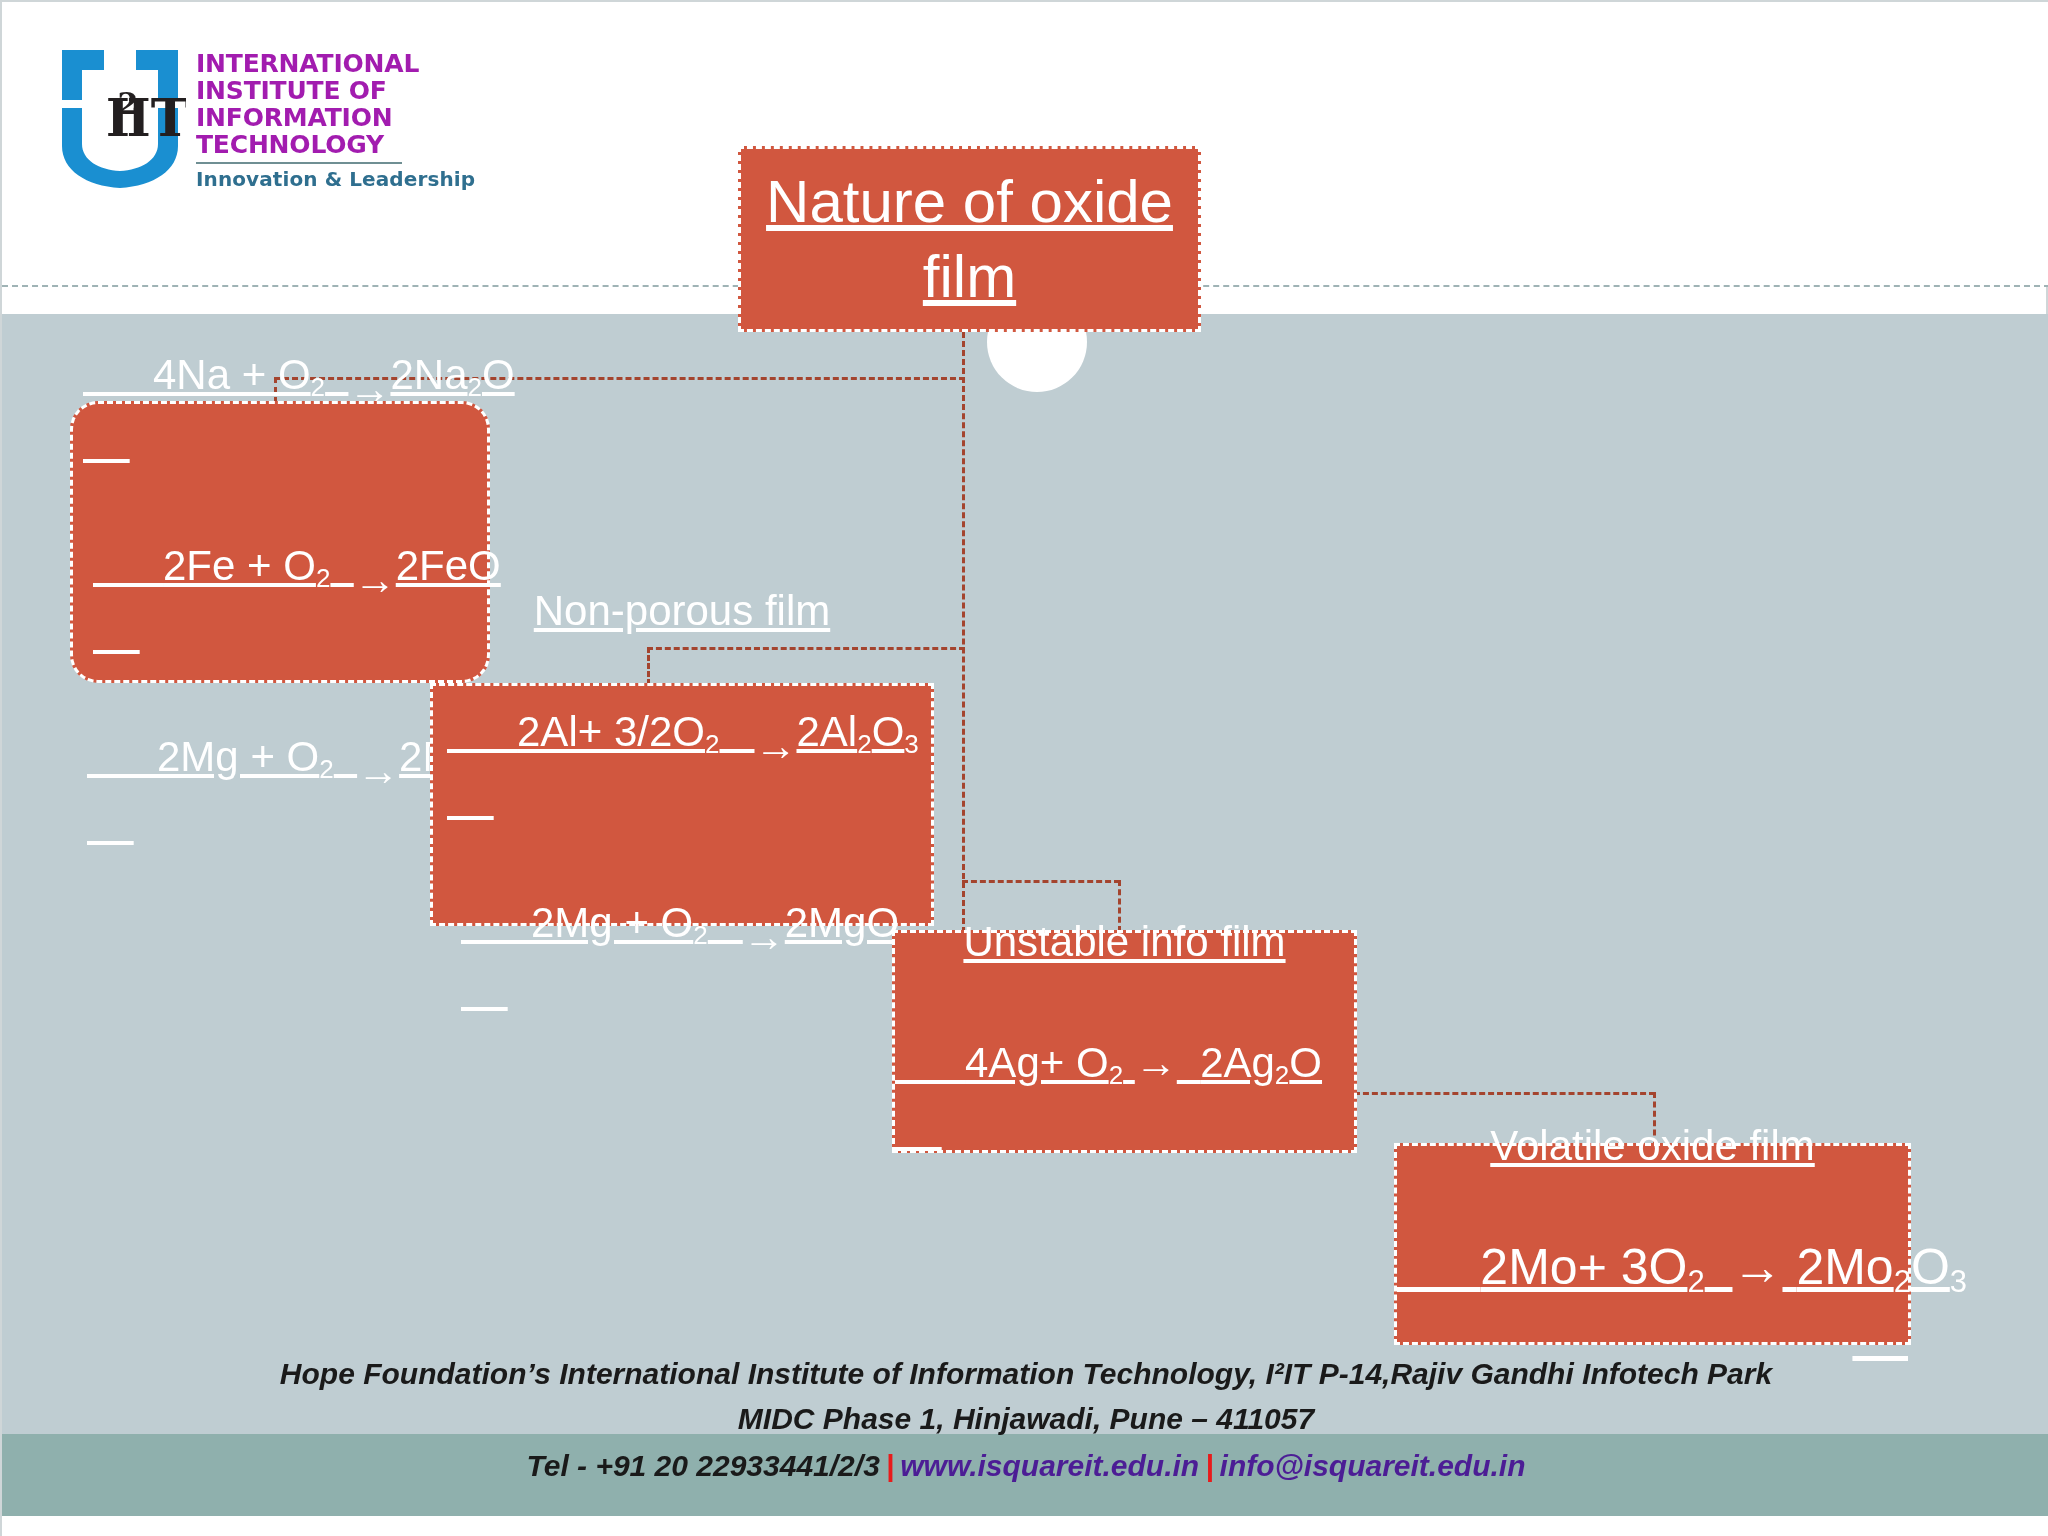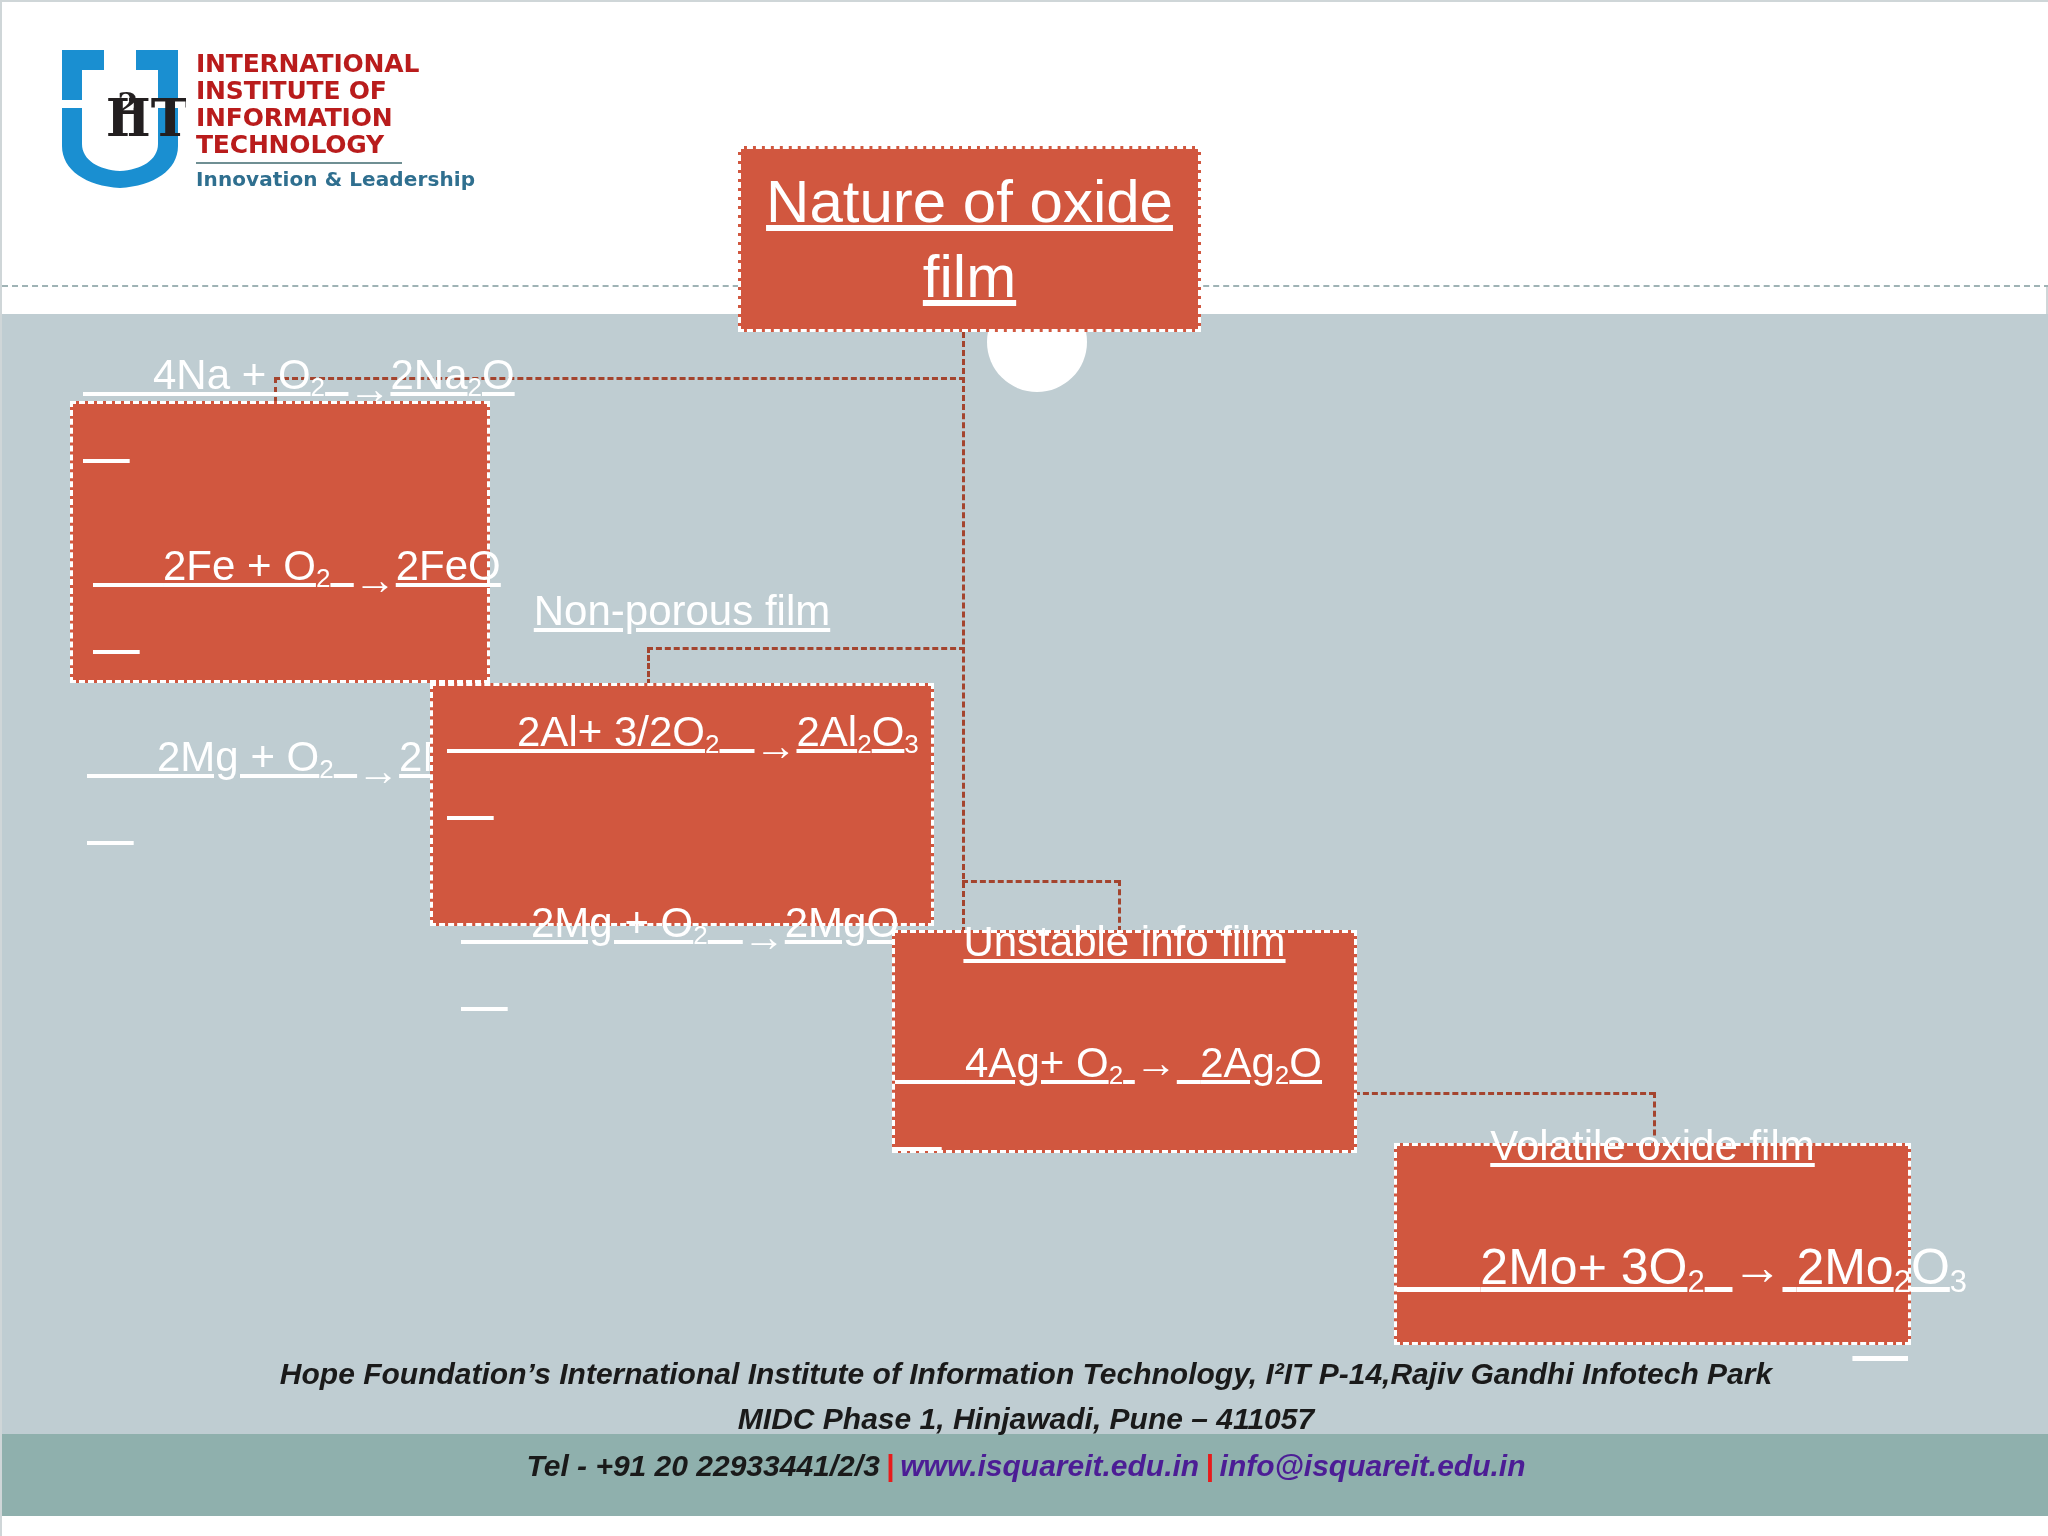--- a/index.html
+++ b/index.html
@@ -30,21 +30,21 @@
   .logo-mark { position: relative; width: 132px; height: 148px; }
   .logo-mark svg { display:block; }
   .logo-text { padding-top: 6px; }
   .logo-text .l {
     display: block;
     font-family: "DejaVu Sans", sans-serif;
     font-weight: bold;
     font-size: 25px;
     line-height: 27px;
     letter-spacing: -0.2px;
-    color: #b91c1c;
+    color: #a21caf;
   }
   .logo-rule {
     width: 206px; height: 2px; background: #6f8f93;
     margin: 4px 0 3px 0;
   }
   .logo-tag {
     font-family: "DejaVu Sans", sans-serif;
     font-weight: bold;
     font-size: 20px;
     color: #2f6f8f;
@@ -104,21 +104,21 @@
   .node .eq {
     font-size: 42px;
     line-height: 62px;
     white-space: pre;
     position: relative;
   }
 
   #node-title { left: 736px; top: 144px; width: 463px; height: 186px; }
   #node-title .title { font-size: 60px; line-height: 75px; }
 
-  #node-porous { left: 68px; top: 399px; width: 420px; height: 282px; padding: 8px 0 12px 0; }
+  #node-porous { left: 68px; top: 399px; width: 420px; height: 282px; padding: 8px 0 12px 0; border-radius: 28px; }
   #node-porous .title { font-size: 42px; line-height: 56px; }
   #node-porous .eq { text-align: left; padding-left: 10px; }
   #node-porous .eq.r2 { padding-left: 20px; }
   #node-porous .eq.r3 { padding-left: 14px; }
 
   #node-nonporous { left: 428px; top: 681px; width: 504px; height: 243px; padding: 4px 0 10px 0; }
   #node-nonporous .title { font-size: 42px; line-height: 56px; }
   #node-nonporous .eq { text-align: left; padding-left: 14px; }
   #node-nonporous .eq.r2 { padding-left: 28px; }
 

